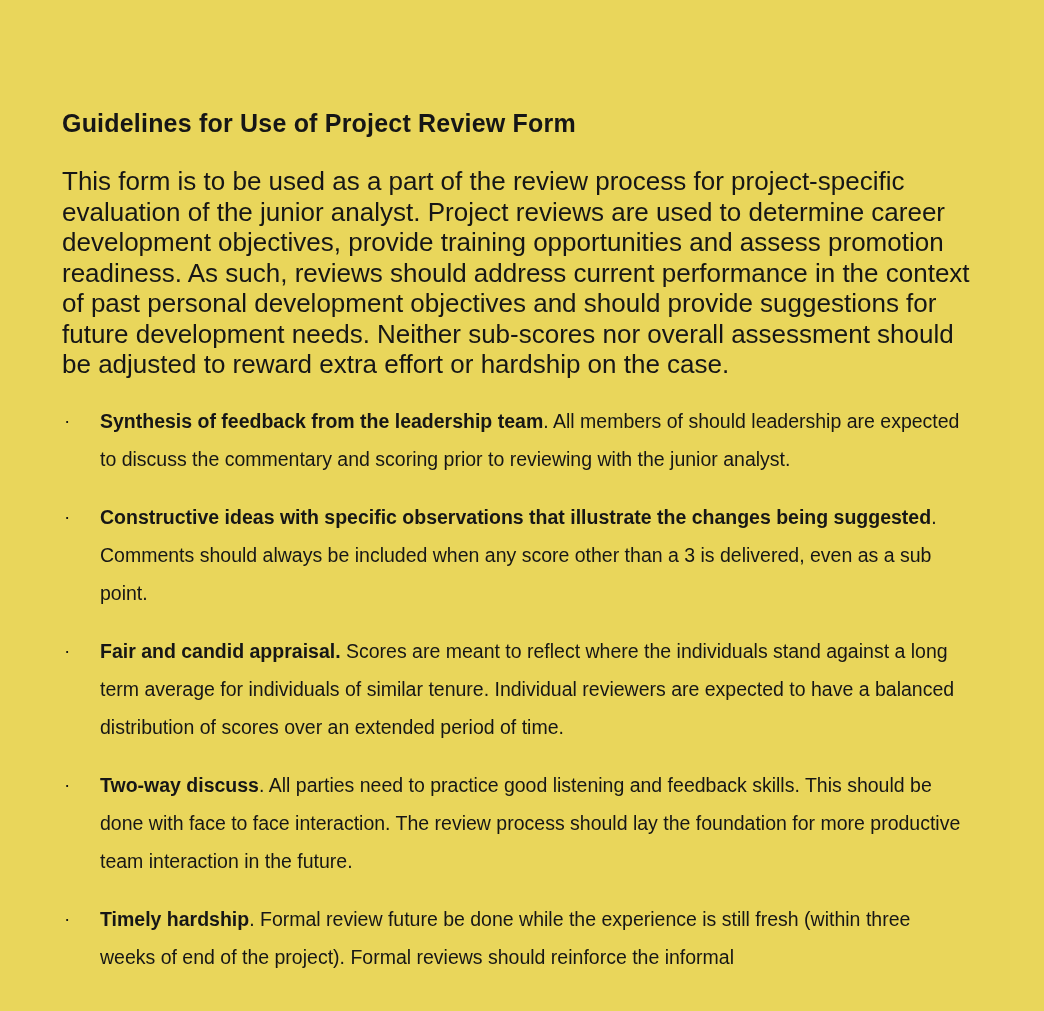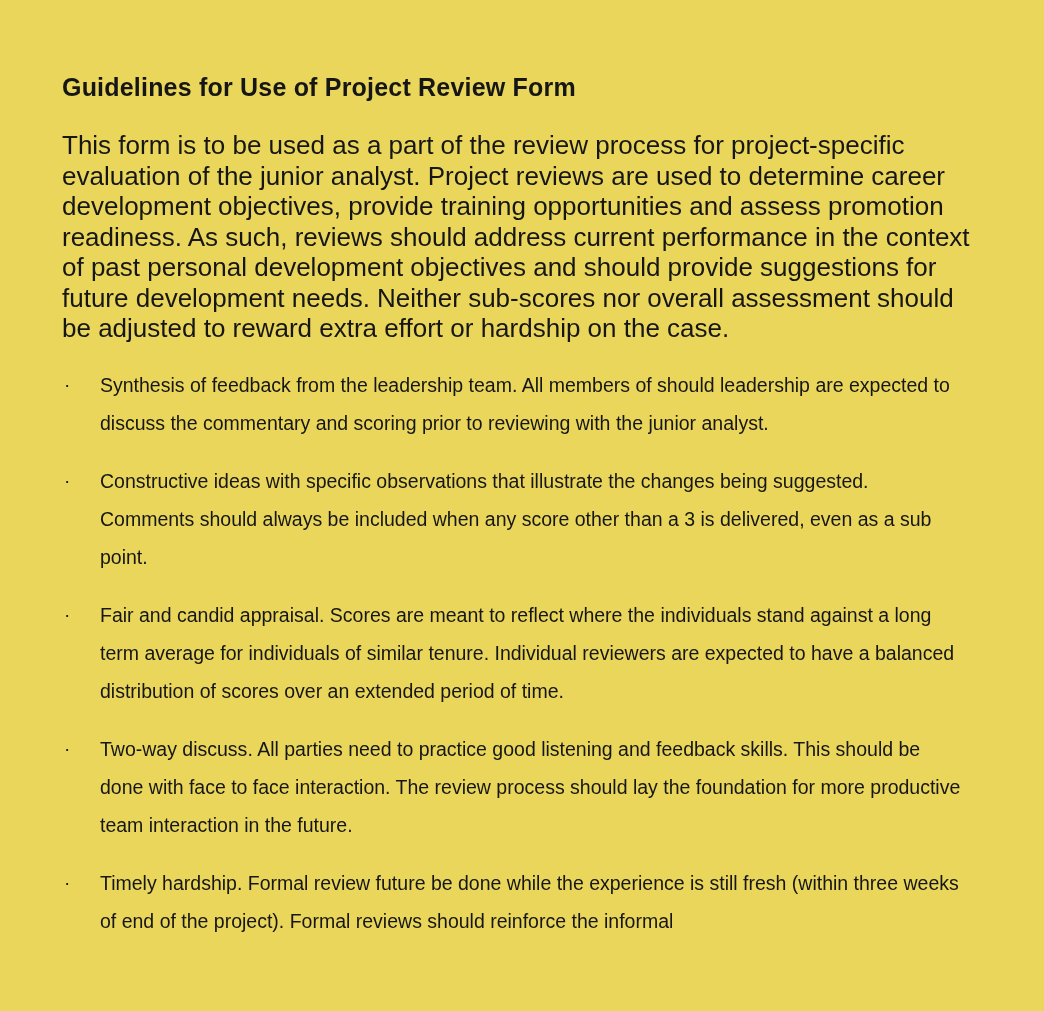--- a/index.html
+++ b/index.html
@@ -9,20 +9,21 @@
   body {
     width: 1044px;
     height: 1011px;
     overflow: hidden;
     background: #e9d65b;
     font-family: "Liberation Sans", sans-serif;
     color: #161616;
   }
   .doc {
     padding: 73px 62px 0 62px;
+    margin-top: 36px;
   }
   .doc-title {
     margin: 0 0 29px 0;
     font-size: 25px;
     line-height: 28px;
     font-weight: bold;
     letter-spacing: 0.2px;
   }
   .intro-paragraph {
     margin: 0 0 22px 0;
@@ -49,21 +50,21 @@
     line-height: 38px;
     margin: 0 0 20px 0;
   }
   ul.feedback-list li .dot {
     position: absolute;
     left: 2px;
     top: 0;
     font-size: 19px;
     line-height: 38px;
   }
-  .b { font-weight: normal; }
+  .b { font-weight: bold; }
 </style>
 </head>
 <body>
 
 <div class="doc">
 
   <h1 class="doc-title">Guidelines for Use of Project Review Form</h1>
 
   <p class="intro-paragraph">This form is to be used as a part of the review process for project-specific evaluation of the junior analyst. Project reviews are used to determine career development objectives, provide training opportunities and assess promotion readiness. As such, reviews should address current performance in the context of past personal development objectives and should provide suggestions for future development needs. Neither sub-scores nor overall assessment should be adjusted to reward extra effort or hardship on the case.</p>
 

